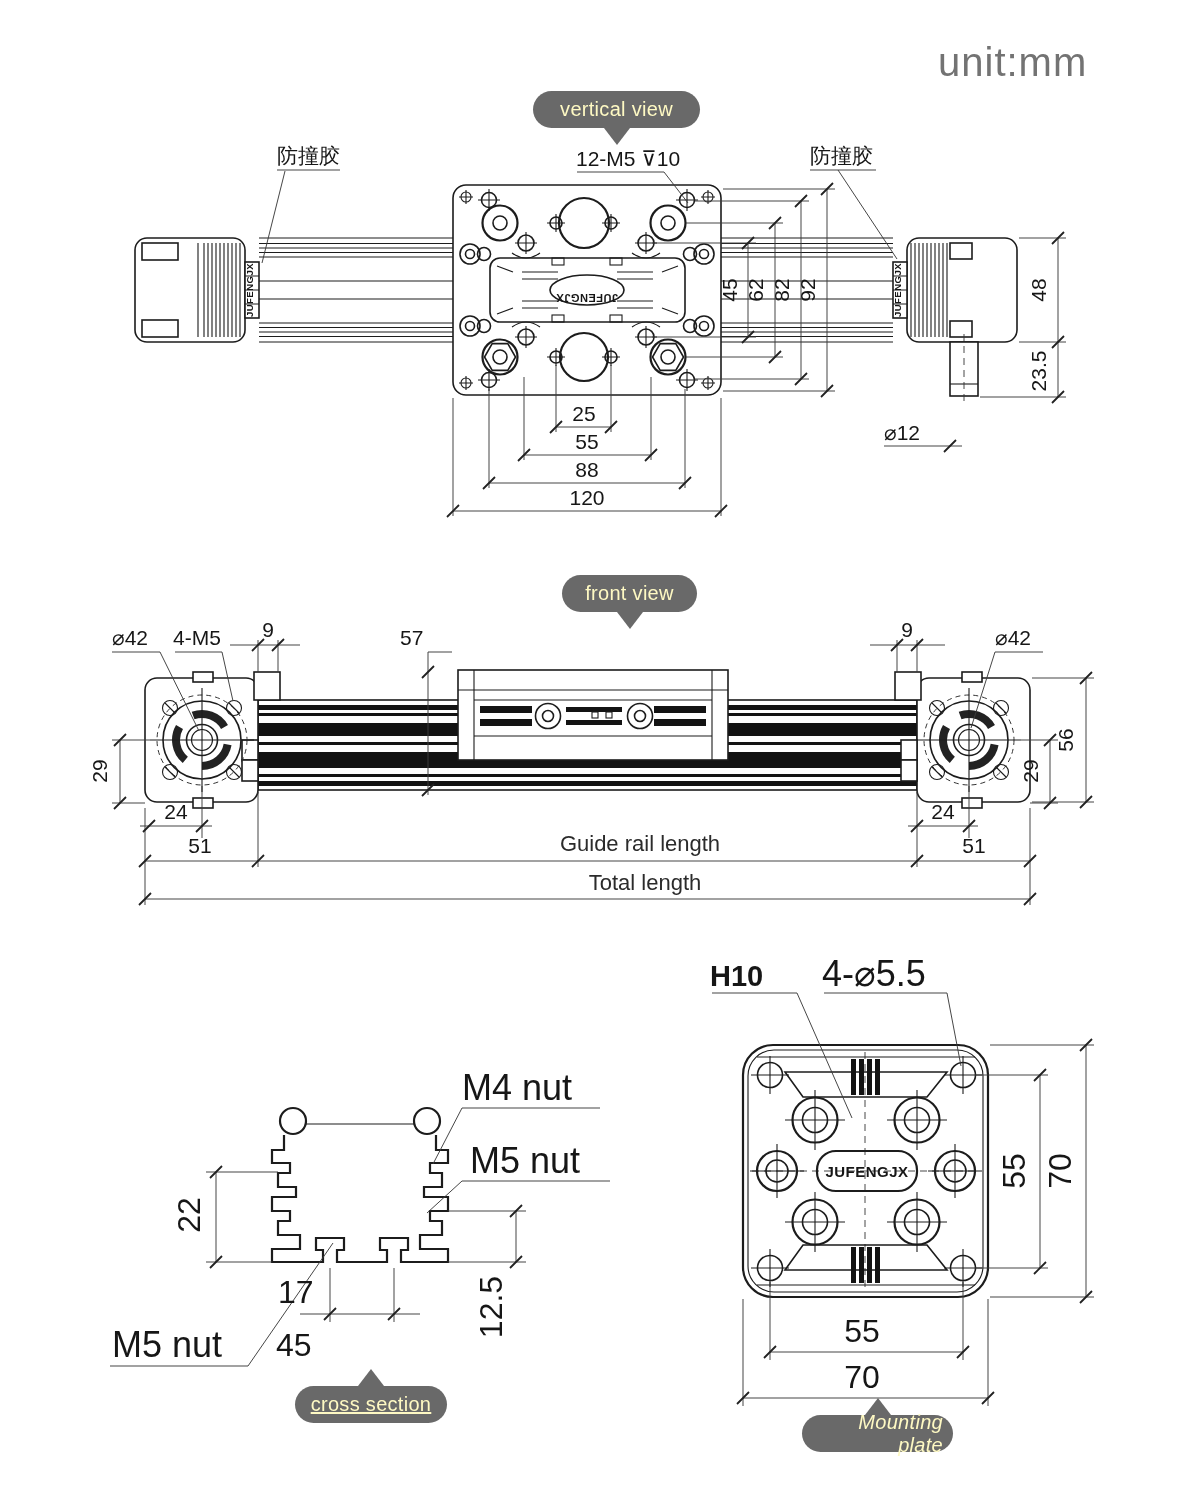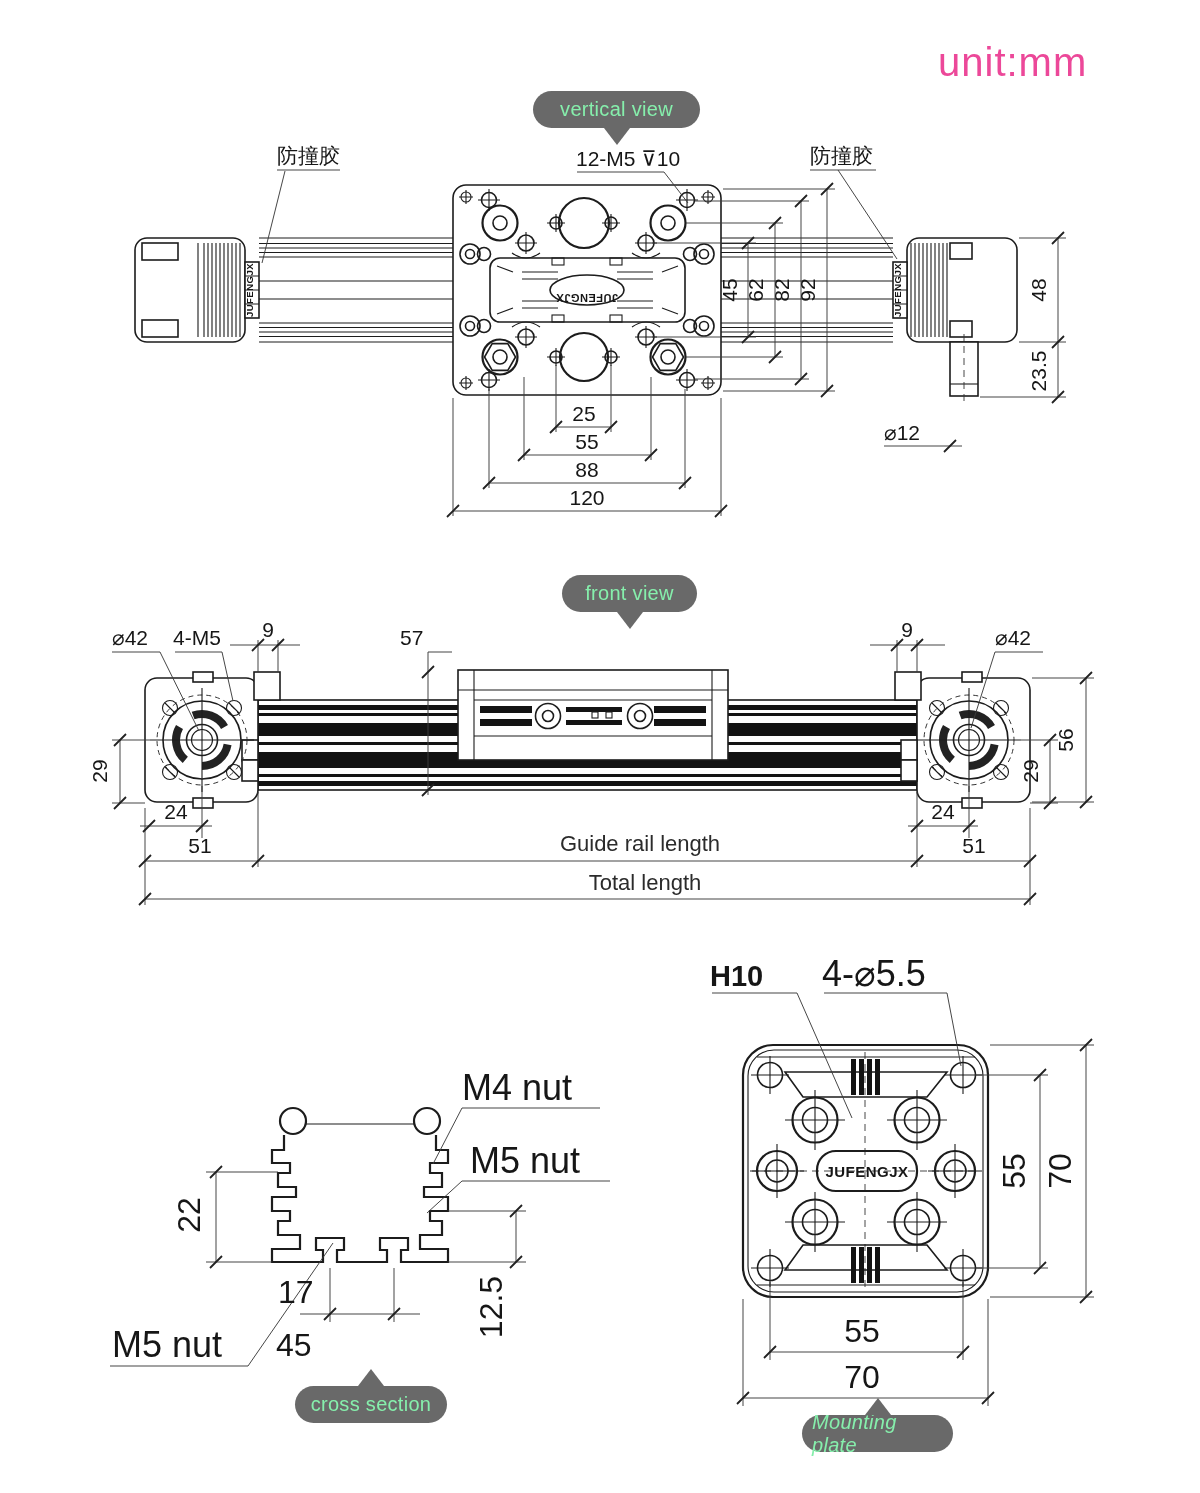--- a/index.html
+++ b/index.html
@@ -1,22 +1,22 @@
 <!DOCTYPE html>
 <html><head>
 <meta charset="utf-8">
 <style>
   html,body{margin:0;padding:0;background:#fff;}
   .canvas{position:relative;width:1200px;height:1493px;background:#fff;overflow:hidden;
           font-family:"Liberation Sans","DejaVu Sans",sans-serif;}
   .art{position:absolute;left:0;top:0;}
-  .unit-label{position:absolute;left:938px;top:40px;font-size:40px;letter-spacing:1px;color:#ec4899;font-weight:500;}
-  .badge{position:absolute;background:#696969;color:#86efac;border-radius:20px;height:37px;
+  .unit-label{position:absolute;left:938px;top:40px;font-size:40px;letter-spacing:1px;color:#737373;font-weight:500;}
+  .badge{position:absolute;background:#696969;color:#fef9c3;border-radius:20px;height:37px;
          display:flex;align-items:center;justify-content:center;font-size:20px;letter-spacing:.3px;
-         padding:0 10px;box-sizing:border-box;}
+         padding:0 10px;box-sizing:border-box;text-align:right;}
   .badge.tail-down::after{content:"";position:absolute;top:100%;left:50%;transform:translateX(-50%);
          border:13px solid transparent;border-top:17px solid #696969;border-bottom:0;}
   .badge.tail-up::before{content:"";position:absolute;bottom:100%;left:50%;transform:translateX(-50%);
          border:13px solid transparent;border-bottom:17px solid #696969;border-top:0;}
   
   .o{stroke:#1c1c1c;stroke-width:1.6;fill:none}
   .of{stroke:#1c1c1c;stroke-width:1.6;fill:#fff}
   .o2{stroke:#1c1c1c;stroke-width:2.2;fill:none}
   .o1{stroke:#1c1c1c;stroke-width:1.1;fill:none}
   .d{stroke:#3c3c3c;stroke-width:.95;fill:none}
@@ -409,20 +409,20 @@
 </svg>
 
 <div class="unit-label">unit:mm</div>
 
 <div class="badge tail-down" style="left:533px;top:91px;width:167px;">
   <span>vertical view</span>
 </div>
 <div class="badge tail-down" style="left:562px;top:575px;width:135px;">
   <span>front view</span>
 </div>
-<div class="badge tail-up" style="left:295px;top:1386px;width:152px;">
+<div class="badge tail-up" style="left:295px;top:1386px;width:152px;text-decoration:underline;">
   <span>cross section</span>
 </div>
 <div class="badge tail-up" style="left:802px;top:1415px;width:151px;font-style:italic;">
   <span>Mounting plate</span>
 </div>
 
 </div>
 
 </body></html>

